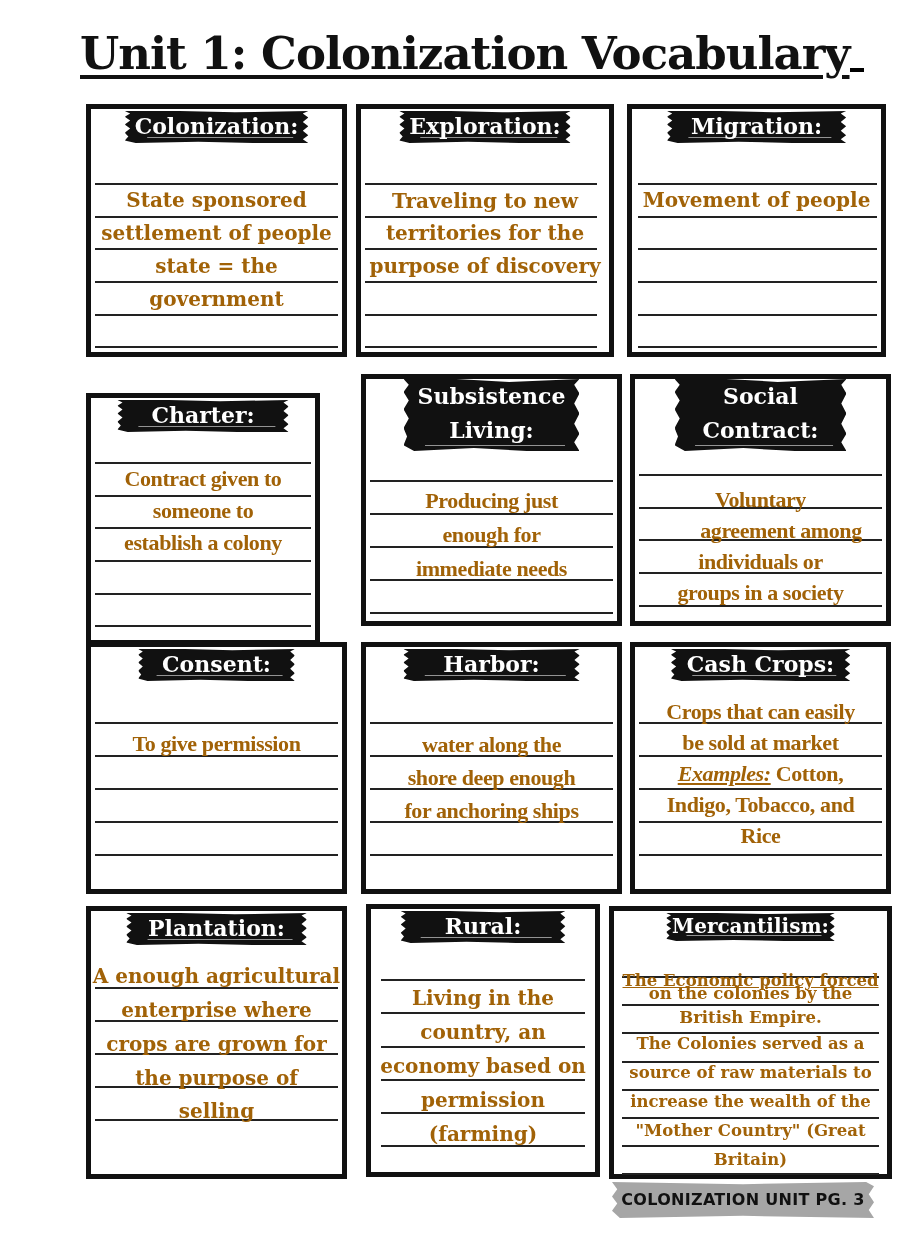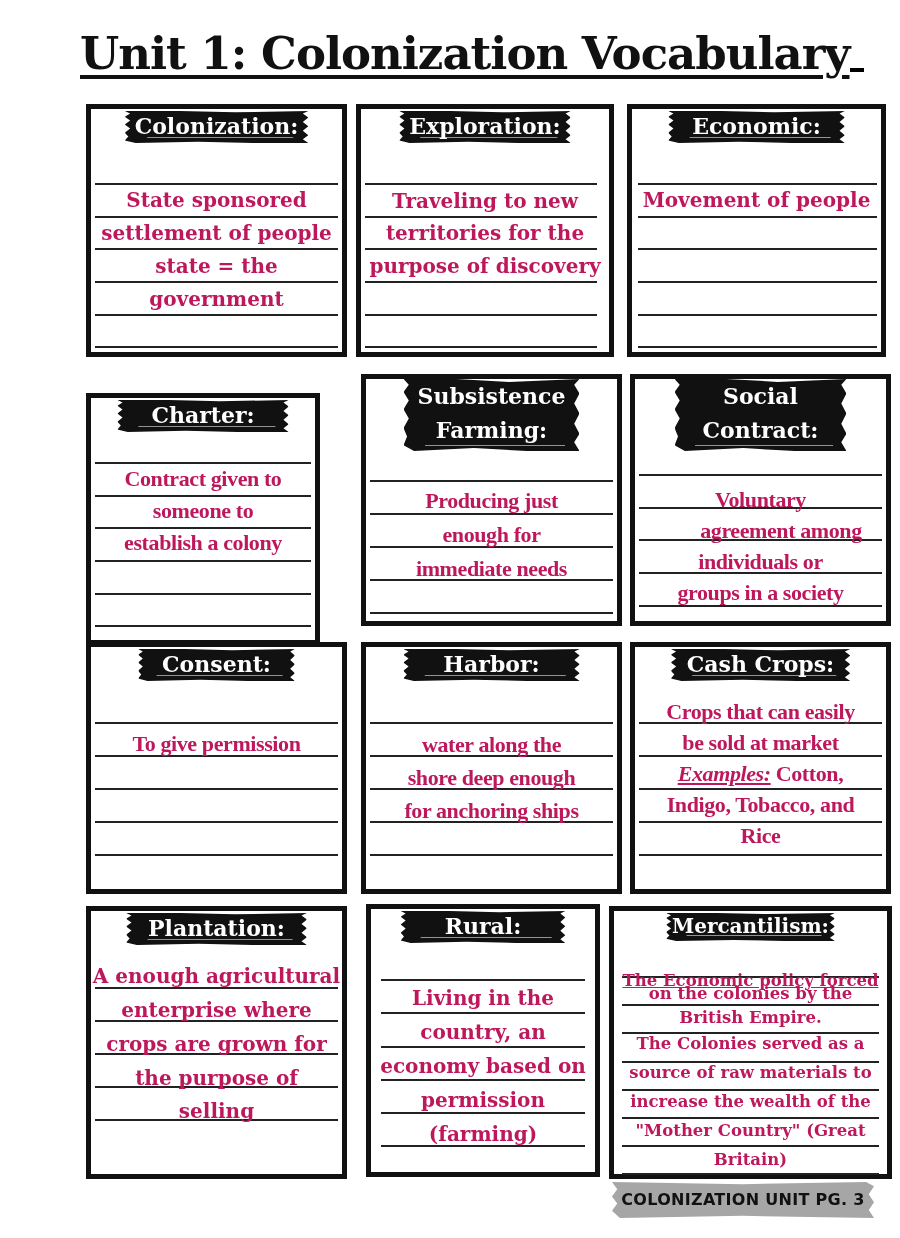--- a/index.html
+++ b/index.html
@@ -24,21 +24,21 @@
     text-align: center; white-space: nowrap;
     padding: 2px 10px 4px 10px;
     clip-path: polygon(0 0, 3% 8%, 0 18%, 3% 30%, 0 42%, 3% 55%, 0 68%, 2% 80%, 0 92%, 6% 100%, 40% 96%, 70% 100%, 100% 100%, 97% 88%, 100% 76%, 97% 62%, 100% 48%, 97% 34%, 100% 20%, 97% 8%, 100% 0, 60% 4%, 30% 0);
   }
   .banner.two { line-height: 34px; padding: 0 14px 4px 14px; }
   .banner .stripe { position: absolute; left: 12%; right: 8%; bottom: 5px; height: 1px; background: rgba(255,255,255,0.55); }
 
   .rule { position: absolute; height: 2px; background: #222; }
   .def {
     position: absolute; left: 0; right: 0; text-align: center;
-    font-family: "DejaVu Serif", serif; font-weight: 700; font-size: 20px; color: #be185d;
+    font-family: "DejaVu Serif", serif; font-weight: 700; font-size: 20px; color: #a16207;
     white-space: nowrap;
   }
   .def.cond { font-family: "Liberation Serif", serif; font-size: 22px; letter-spacing: -0.4px; }
   .def.small { font-size: 16.5px; }
   .def i u { font-style: italic; }
 
   .footer-tag {
     position: absolute; left: 612px; top: 1182px; width: 262px; height: 36px;
     background: #a6a6a6; color: #111;
     font-family: "DejaVu Sans", sans-serif; font-weight: 900; font-size: 16px;
@@ -72,21 +72,21 @@
   <div class="rule" style="left:4px;right:12px;top:139px;"></div>
   <div class="rule" style="left:4px;right:12px;top:172px;"></div>
   <div class="rule" style="left:4px;right:12px;top:205px;"></div>
   <div class="rule" style="left:4px;right:12px;top:237px;"></div>
   <div class="def" style="top:80px;">Traveling to new</div>
   <div class="def" style="top:112px;">territories for the</div>
   <div class="def" style="top:145px;">purpose of discovery</div>
 </div>
 
 <div class="card" style="left:627px;top:104px;width:259px;height:253px;">
-  <div class="banner" style="top:2px;padding-left:24px;padding-right:24px;"><span>Economic:</span><div class="stripe"></div></div>
+  <div class="banner" style="top:2px;padding-left:24px;padding-right:24px;"><span>Migration:</span><div class="stripe"></div></div>
   <div class="rule" style="left:6px;right:4px;top:74px;"></div>
   <div class="rule" style="left:6px;right:4px;top:107px;"></div>
   <div class="rule" style="left:6px;right:4px;top:139px;"></div>
   <div class="rule" style="left:6px;right:4px;top:172px;"></div>
   <div class="rule" style="left:6px;right:4px;top:205px;"></div>
   <div class="rule" style="left:6px;right:4px;top:237px;"></div>
   <div class="def" style="top:79px;">Movement of people</div>
 </div>
 
 <div class="card" style="left:86px;top:393px;width:234px;height:252px;">
@@ -98,21 +98,21 @@
   <div class="rule" style="left:4px;right:4px;top:195px;"></div>
   <div class="rule" style="left:4px;right:4px;top:227px;"></div>
   <div class="def cond" style="top:68px;">Contract given to</div>
   <div class="def cond" style="top:100px;">someone to</div>
   <div class="def cond" style="top:132px;">establish a colony</div>
 </div>
 
 <div class="card" style="left:361px;top:374px;width:261px;height:252px;">
   <div class="banner two" style="top:0px;">
     <div>Subsistence</div>
-    <div>Farming:</div>
+    <div>Living:</div>
     <div class="stripe"></div>
   </div>
   <div class="rule" style="left:4px;right:4px;top:101px;"></div>
   <div class="rule" style="left:4px;right:4px;top:134px;"></div>
   <div class="rule" style="left:4px;right:4px;top:167px;"></div>
   <div class="rule" style="left:4px;right:4px;top:200px;"></div>
   <div class="rule" style="left:4px;right:4px;top:233px;"></div>
   <div class="def cond" style="top:109px;">Producing just</div>
   <div class="def cond" style="top:143px;">enough for</div>
   <div class="def cond" style="top:177px;">immediate needs</div>

